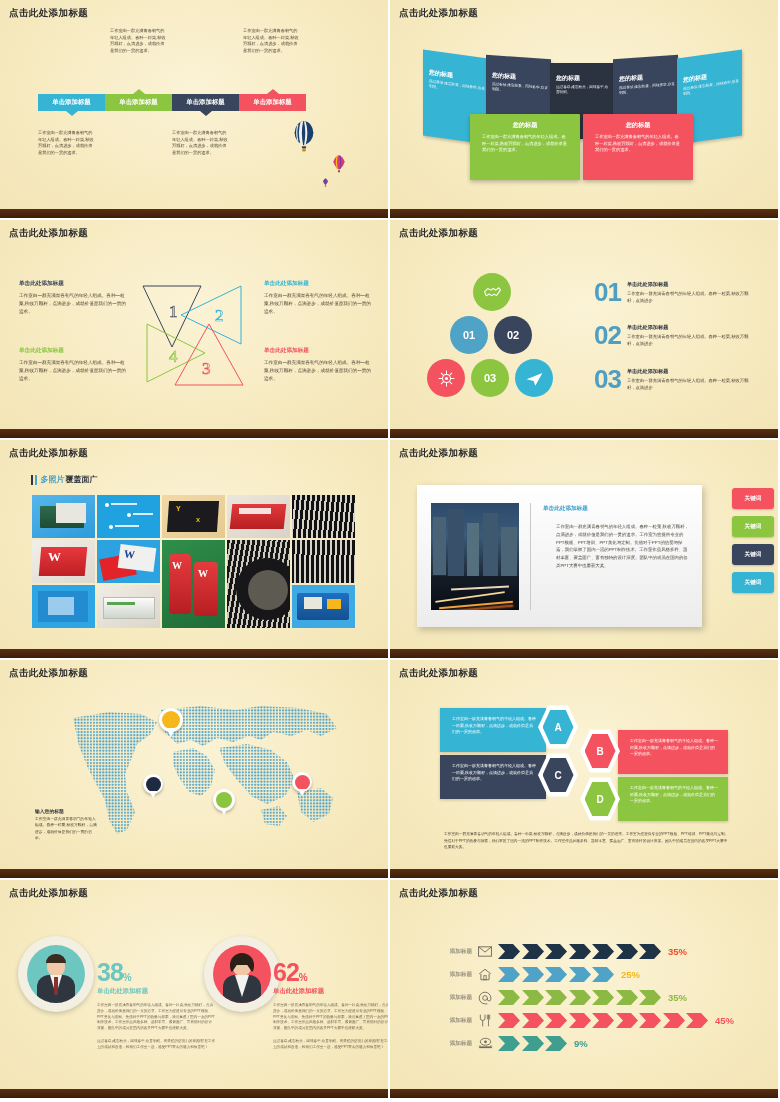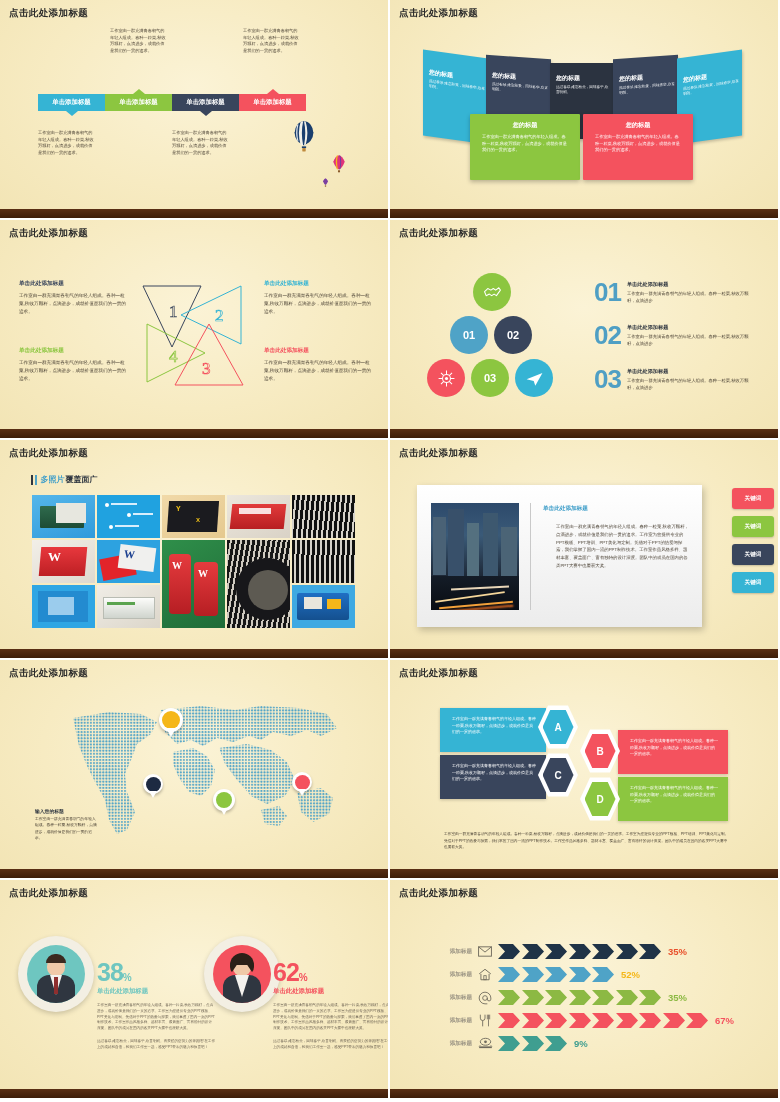--- a/index.html
+++ b/index.html
@@ -594,21 +594,21 @@
         <svg class="chev" width="22" height="15" viewBox="0 0 22 15">
             <polygon points="0,0 15,0 22,7.5 15,15 0,15 7,7.5" fill="#4fa3c7"></polygon>
           </svg>
         <svg class="chev" width="22" height="15" viewBox="0 0 22 15">
             <polygon points="0,0 15,0 22,7.5 15,15 0,15 7,7.5" fill="#4fa3c7"></polygon>
           </svg>
         <svg class="chev" width="22" height="15" viewBox="0 0 22 15">
             <polygon points="0,0 15,0 22,7.5 15,15 0,15 7,7.5" fill="#4fa3c7"></polygon>
           </svg>
       </div>
-      <div class="arr-pct" style="color:#f5b719;">52%</div>
+      <div class="arr-pct" style="color:#f5b719;">25%</div>
     </div>
 
     <div class="arrow-row" style="left:38px;top:108px;">
       <div class="arr-label">添加标题</div>
       <div class="arr-icon">
         <svg width="14" height="14" viewBox="0 0 24 24">
             <circle cx="12" cy="12" r="4" fill="none" stroke="currentColor" stroke-width="1.5"></circle>
             <path d="M16 12v2a3 3 0 006 0v-2A10 10 0 1012 22h4" fill="none" stroke="currentColor" stroke-width="1.5"></path>
           </svg>
       </div>
@@ -669,21 +669,21 @@
         <svg class="chev" width="22" height="15" viewBox="0 0 22 15">
             <polygon points="0,0 15,0 22,7.5 15,15 0,15 7,7.5" fill="#f4525e"></polygon>
           </svg>
         <svg class="chev" width="22" height="15" viewBox="0 0 22 15">
             <polygon points="0,0 15,0 22,7.5 15,15 0,15 7,7.5" fill="#f4525e"></polygon>
           </svg>
         <svg class="chev" width="22" height="15" viewBox="0 0 22 15">
             <polygon points="0,0 15,0 22,7.5 15,15 0,15 7,7.5" fill="#f4525e"></polygon>
           </svg>
       </div>
-      <div class="arr-pct" style="color:#f4525e;">67%</div>
+      <div class="arr-pct" style="color:#f4525e;">45%</div>
     </div>
 
     <div class="arrow-row" style="left:38px;top:154px;">
       <div class="arr-label">添加标题</div>
       <div class="arr-icon">
         <svg width="15" height="13" viewBox="0 0 26 22">
             <ellipse cx="13" cy="8" rx="9" ry="6" fill="none" stroke="currentColor" stroke-width="1.6"></ellipse>
             <circle cx="13" cy="8" r="2.4" fill="currentColor"></circle>
             <path d="M2 16h22v3H2z" fill="currentColor"></path>
             <path d="M4 14l-2 2M22 14l2 2" stroke="currentColor" stroke-width="1.4"></path>

